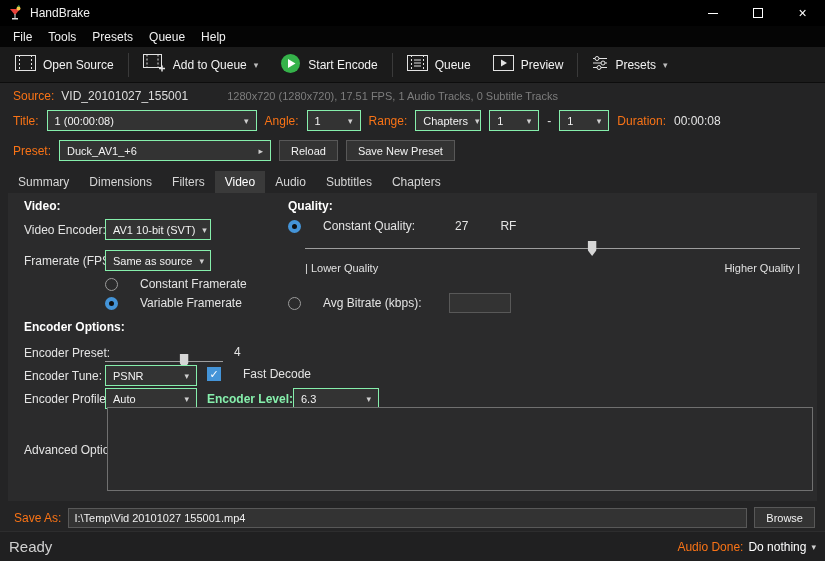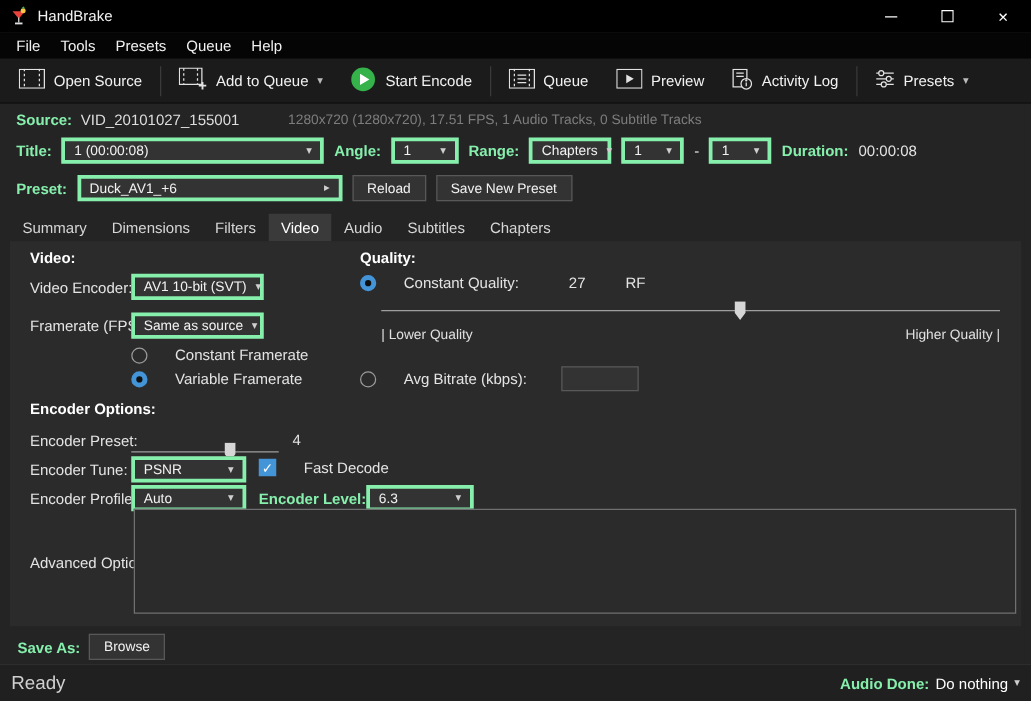--- a/index.html
+++ b/index.html
@@ -16,29 +16,29 @@
   .menubar{height:21px;background:#050505;display:flex;align-items:center;padding-left:5px;flex:0 0 auto;}
   .menu-item{padding:0 8px;font-size:12px;color:#f0f0f0;height:100%;display:flex;align-items:center;}
   
   .toolbar{height:35px;background:#1b1b1b;display:flex;align-items:center;padding:0 4px;flex:0 0 auto;border-bottom:1px solid #0d0d0d;}
   .tool-btn{display:flex;align-items:center;gap:7px;padding:0 11px;height:28px;color:#f2f2f2;font-size:12px;white-space:nowrap;}
   .tool-sep{width:1px;height:24px;background:#3a3a3a;margin:0 3px;}
   .caret{font-size:9px;color:#cfcfcf;margin-left:7px;}
   .tool-caret{font-size:9px;color:#bbb;}
   
   .main{flex:1;position:relative;background:#242425;}
-  .bold{font-weight:bold;color:#86efac;}
+  .bold{font-weight:normal;color:#f97316;}
   .label{font-size:12px;color:#e4e4e4;white-space:nowrap;}
   .row{position:absolute;display:flex;align-items:center;}
   .source-row{left:13px;top:6px;gap:7px;}
   .source-name{color:#dedede;}
   .source-details{color:#7d7d7d;font-size:11px;margin-left:32px;}
   .title-row{left:13px;top:27px;gap:8px;}
   .preset-row{left:13px;top:57px;gap:8px;}
-  .sel{display:inline-flex;align-items:center;justify-content:space-between;background:#333;border:3px solid #86efac;height:21px;padding:0 7px;font-size:11px;color:#f2f2f2;box-sizing:border-box;white-space:nowrap;}
+  .sel{display:inline-flex;align-items:center;justify-content:space-between;background:#333;border:1px solid #86efac;height:21px;padding:0 7px;font-size:11px;color:#f2f2f2;box-sizing:border-box;white-space:nowrap;}
   .btn{display:inline-flex;align-items:center;justify-content:center;background:#333;border:1px solid #585858;height:21px;padding:0 11px;font-size:11px;color:#f2f2f2;box-sizing:border-box;white-space:nowrap;}
   
   .tabs{position:absolute;left:8px;top:88px;display:flex;height:22px;}
   .tab{padding:0 10px;display:flex;align-items:center;font-size:12px;color:#d6d6d6;}
   .tab.active{background:#3a3a3a;color:#fff;}
   .tab-panel{position:absolute;left:8px;right:8px;top:110px;height:308px;background:#2b2b2c;}
   .abs{position:absolute;}
   .section-label{font-weight:bold;color:#fff;font-size:12px;white-space:nowrap;}
   
   .radio-row{display:flex;align-items:center;gap:22px;}
@@ -148,33 +148,20 @@
     </div>
     <div class="tool-btn">
       <span>
         <svg width="21" height="16" viewBox="0 0 21 16">
           <rect x="0.5" y="0.5" width="20" height="15" fill="none" stroke="#e2e2e2"></rect>
           <polygon points="8,4.5 14,8 8,11.5" fill="#e2e2e2"></polygon>
         </svg>
       </span>
       <span>Preview</span>
     </div>
-    <div class="tool-btn">
-      <span>
-        <svg width="17" height="17" viewBox="0 0 17 17">
-          <rect x="1.5" y="0.5" width="11" height="14" fill="none" stroke="#e2e2e2"></rect>
-          <line x1="4" y1="3.5" x2="10" y2="3.5" stroke="#e2e2e2"></line>
-          <line x1="4" y1="6" x2="10" y2="6" stroke="#e2e2e2"></line>
-          <circle cx="12" cy="12" r="4.2" fill="#1b1b1b" stroke="#e2e2e2"></circle>
-          <line x1="12" y1="11" x2="12" y2="14" stroke="#e2e2e2"></line>
-          <circle cx="12" cy="9.3" r="0.9" fill="#e2e2e2"></circle>
-        </svg>
-      </span>
-      <span>Activity Log</span>
-    </div>
     <div class="tool-sep"></div>
     <div class="tool-btn">
       <span>
         <svg width="16" height="16" viewBox="0 0 16 16">
           <line x1="1" y1="3.5" x2="15" y2="3.5" stroke="#e2e2e2"></line>
           <circle cx="5" cy="3.5" r="2" fill="#1b1b1b" stroke="#e2e2e2"></circle>
           <line x1="1" y1="8" x2="15" y2="8" stroke="#e2e2e2"></line>
           <circle cx="11" cy="8" r="2" fill="#1b1b1b" stroke="#e2e2e2"></circle>
           <line x1="1" y1="12.5" x2="15" y2="12.5" stroke="#e2e2e2"></line>
           <circle cx="7" cy="12.5" r="2" fill="#1b1b1b" stroke="#e2e2e2"></circle>
@@ -321,20 +308,21 @@
         <span class="caret">▾</span>
       </div>
 
       <span class="abs label" style="left:16px;top:250px;">Advanced Options:</span>
       <textarea class="abs advanced-box" style="left: 99px; top: 214px; width: 706px; height: 84px;"></textarea>
 
     </div>
 
     <div class="row saveas-row">
       <span class="bold">Save As:</span>
+      <input class="text-input" value="I:\Temp\Vid 20101027 155001.mp4" style="">
       <div class="btn">Browse</div>
     </div>
 
   </div>
 
   <div class="statusbar">
     <span class="status-text">Ready</span>
     <div class="when-done">
       <span class="bold">Audio Done:</span>
       <span>Do nothing</span>

